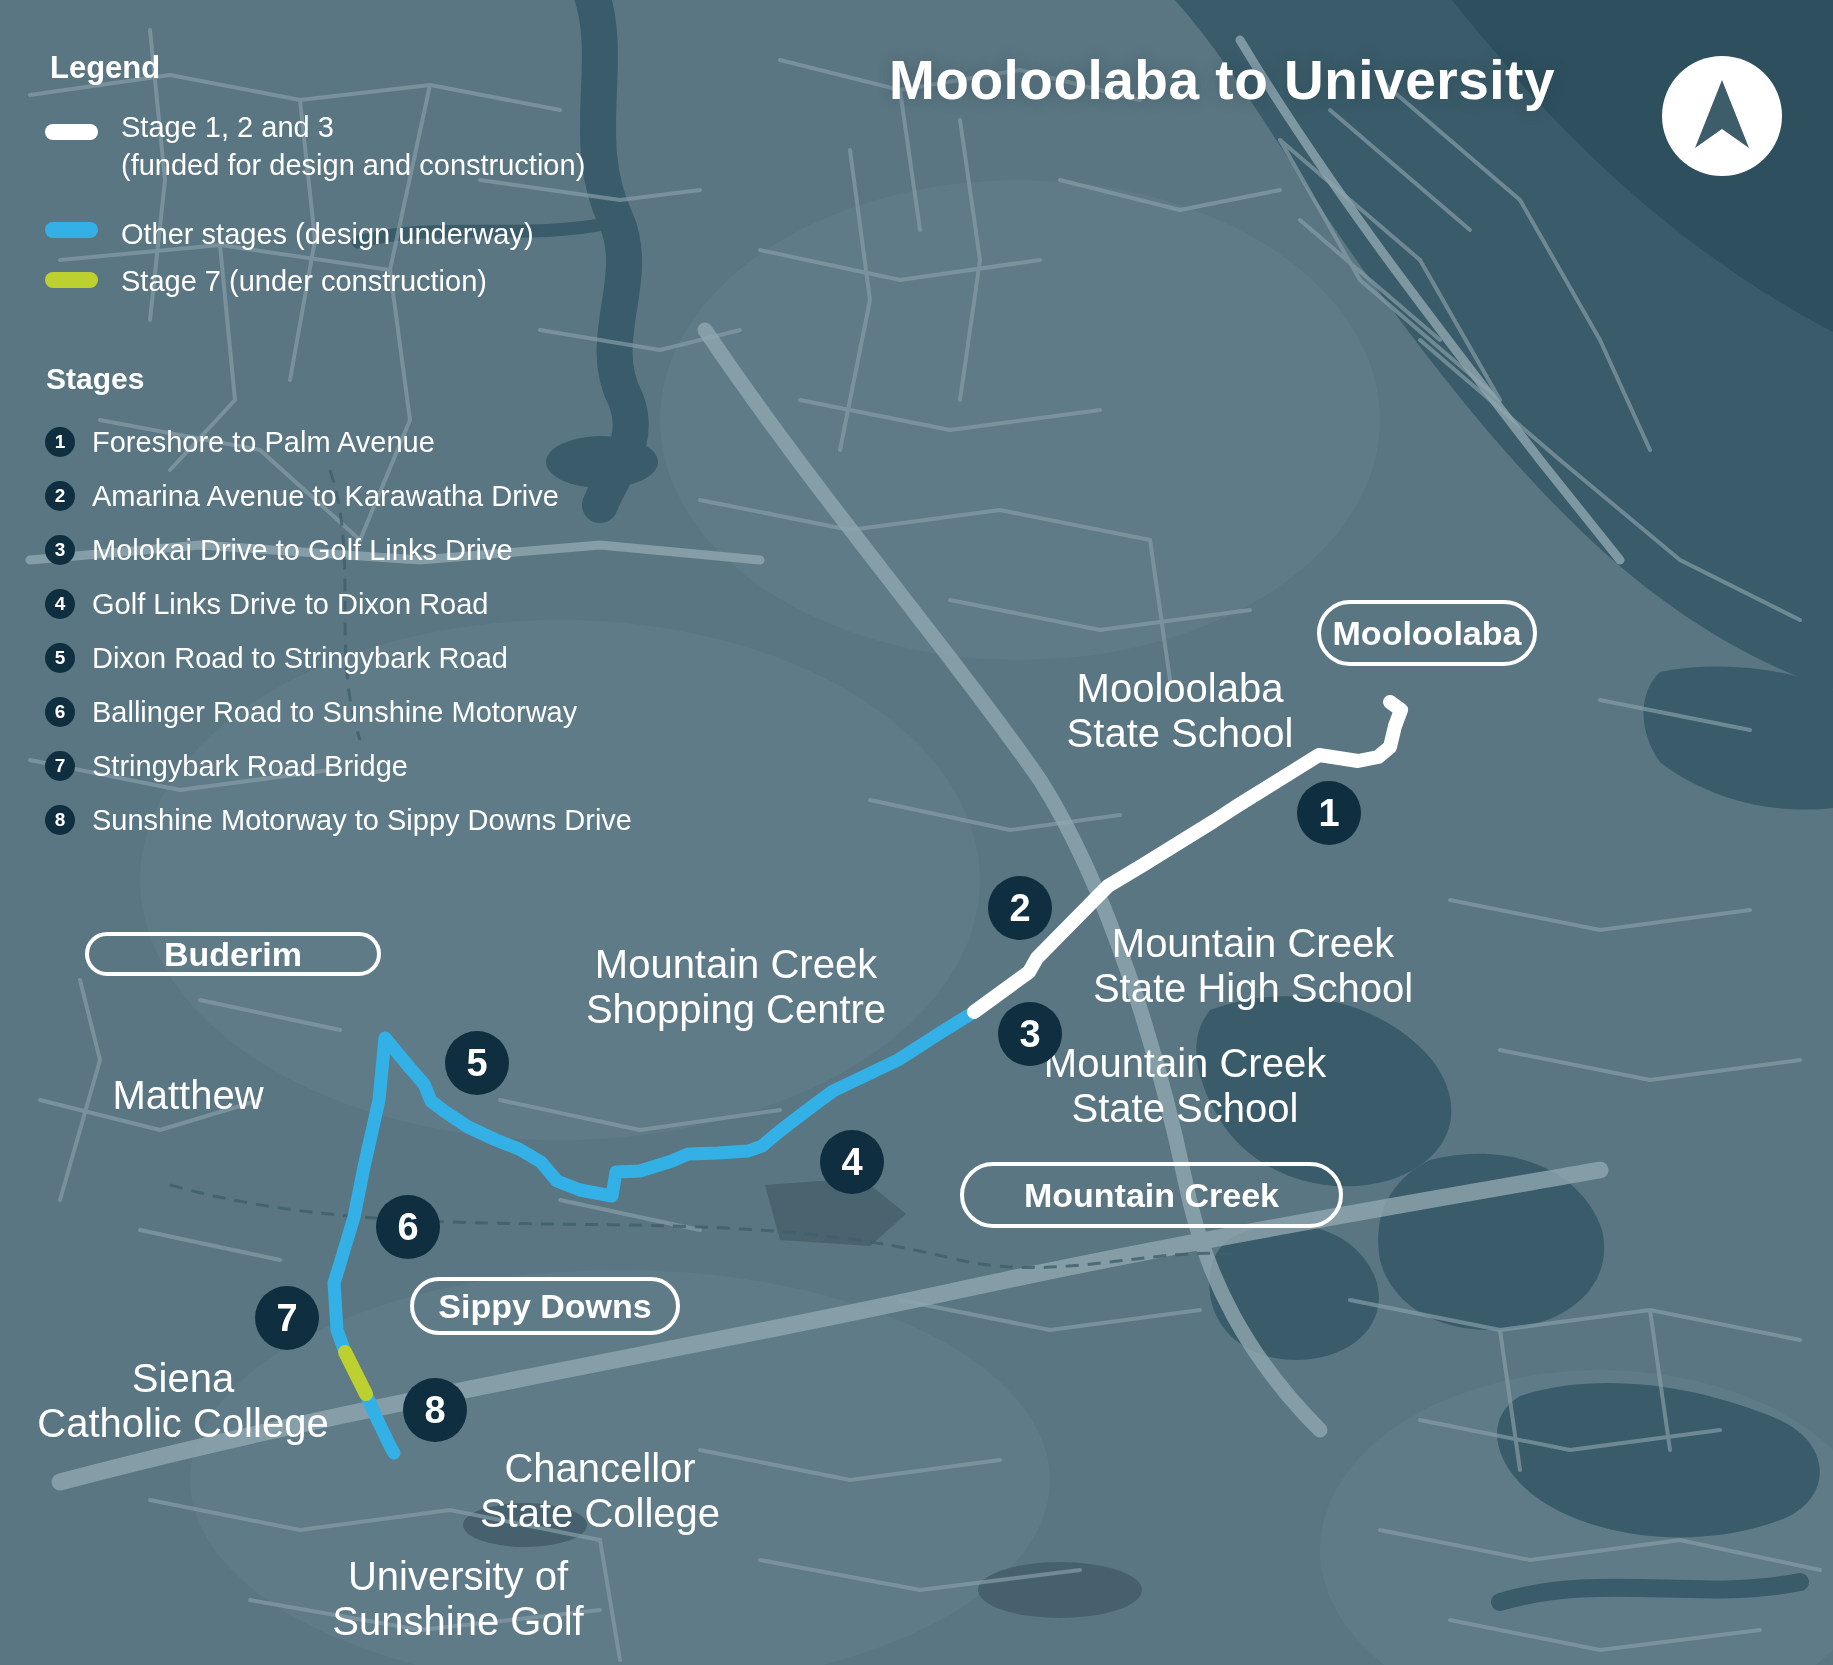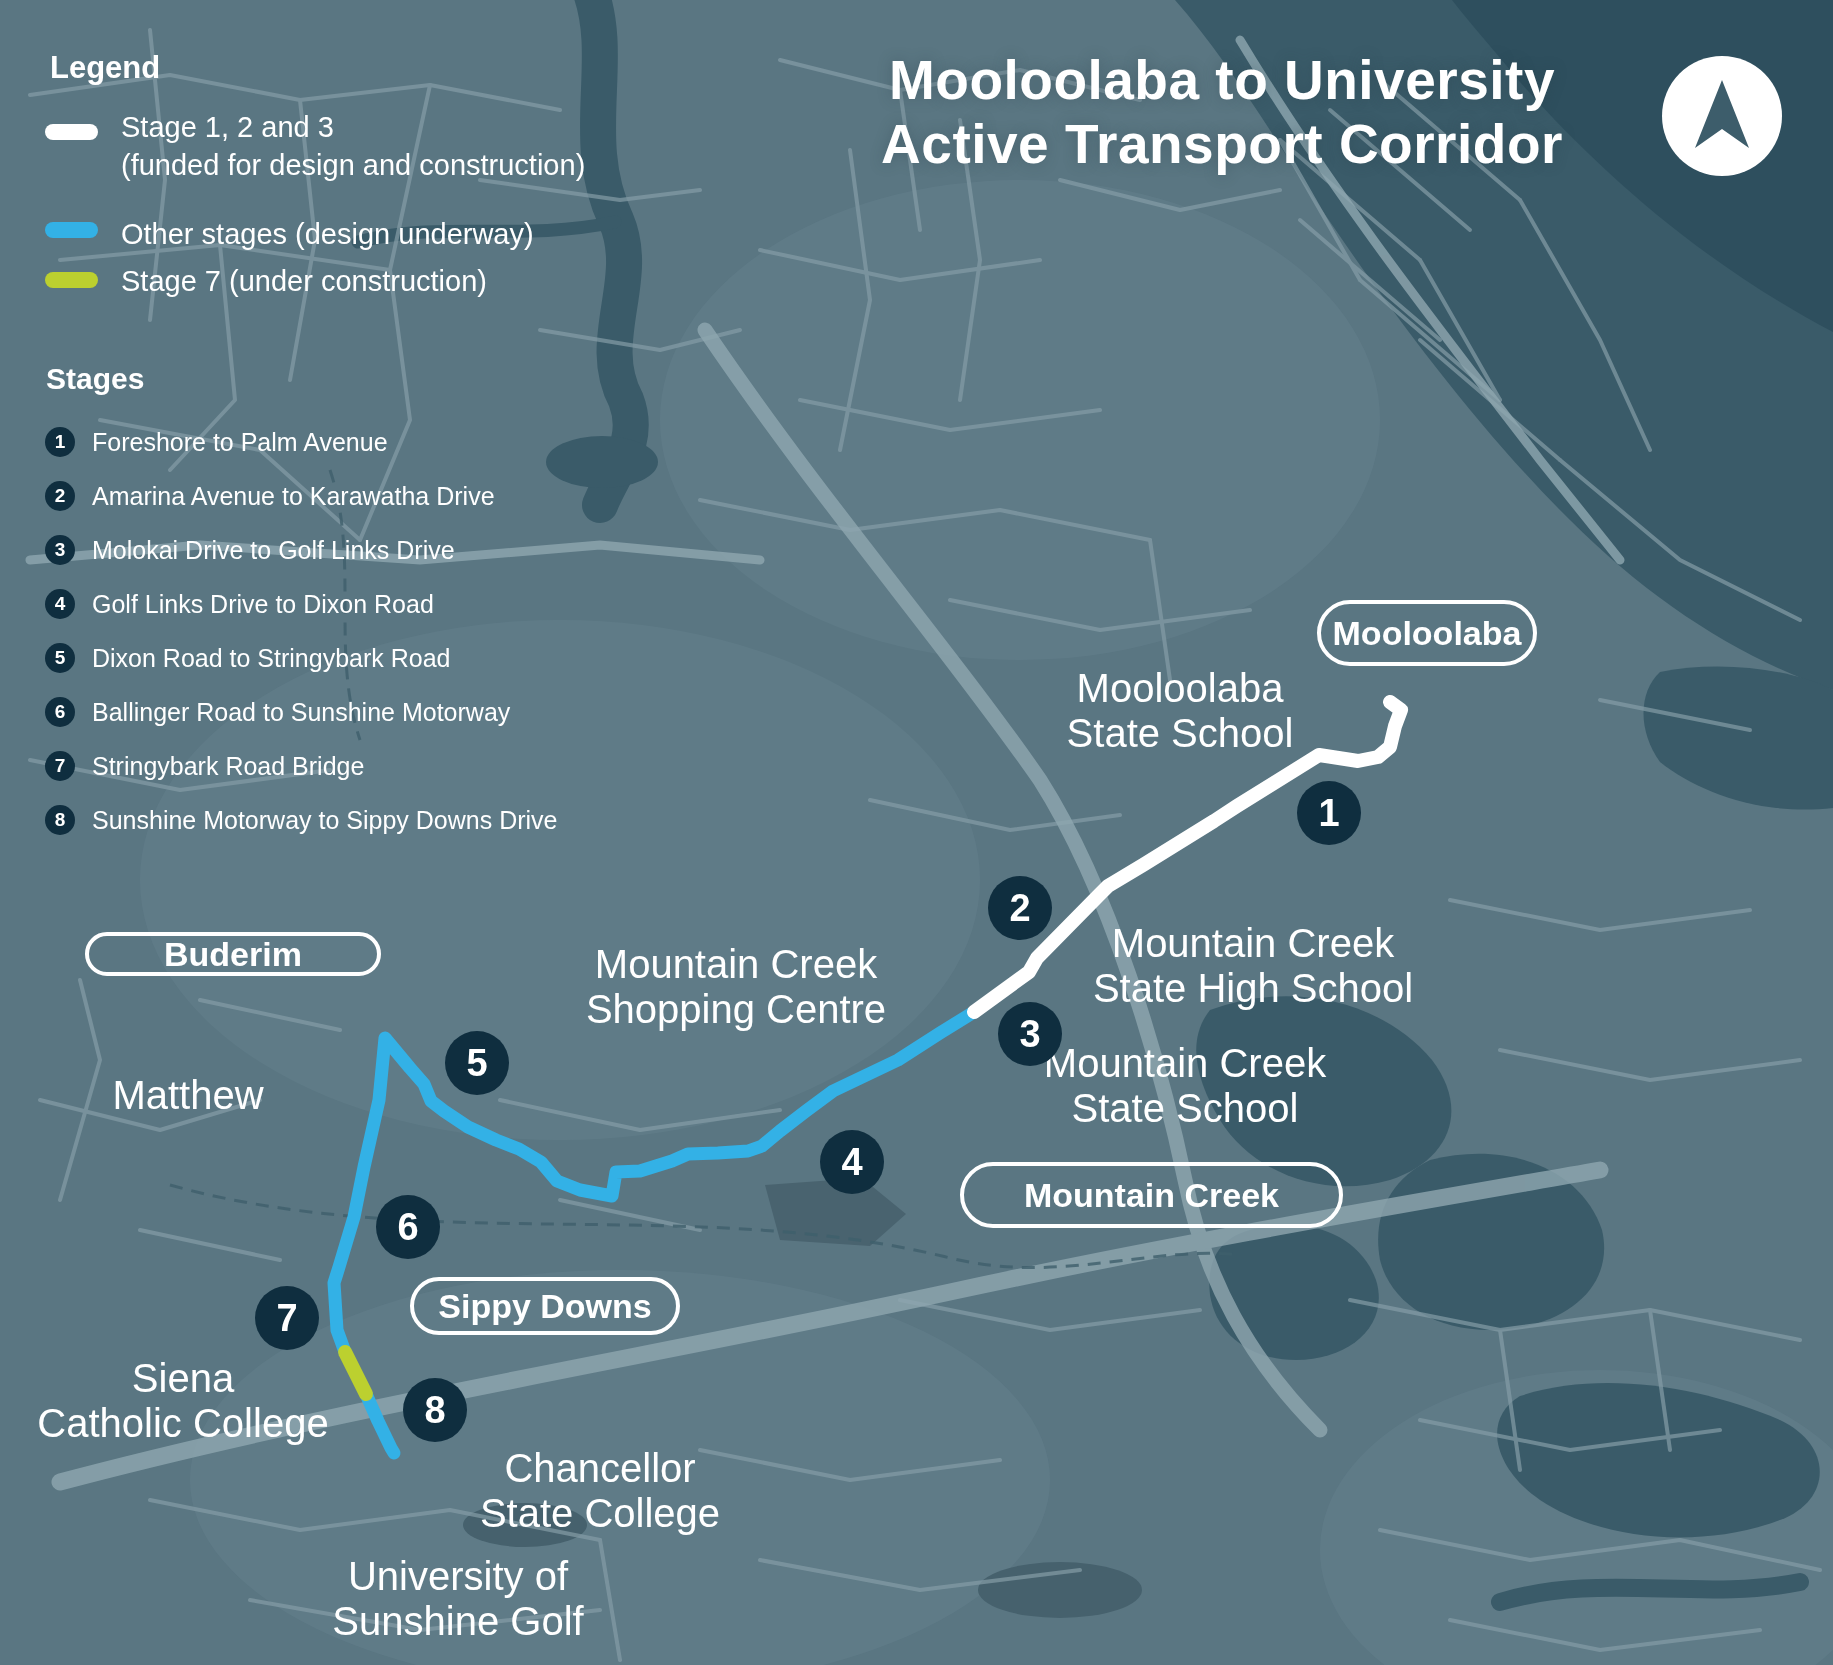--- a/index.html
+++ b/index.html
@@ -28,21 +28,21 @@
 
   
   .stages-heading{position:absolute;left:46px;top:362px;font-weight:700;font-size:30px;}
   .stages-list{position:absolute;left:45px;top:427px;display:flex;flex-direction:column;gap:24px;}
   .stage-row{display:flex;align-items:center;height:30px;white-space:nowrap;}
   .stage-num{
     flex:0 0 30px;width:30px;height:30px;border-radius:50%;
     background:var(--c-navy,#0f2e3f);display:flex;align-items:center;justify-content:center;
     font-weight:700;font-size:19px;
   }
-  .stage-label{margin-left:17px;font-size:25px;}
+  .stage-label{margin-left:17px;font-size:29px;}
 
   
   .pill{
     position:absolute;border:4px solid #fff;border-radius:999px;
     display:flex;align-items:center;justify-content:center;
     font-weight:700;font-size:34px;white-space:nowrap;box-sizing:border-box;
   }
 
   
   .map-label{
@@ -160,21 +160,20 @@
     <g fill="none" stroke-linecap="round" stroke-linejoin="round">
       <path stroke="var(--c-route-blue,#33b1e6)" stroke-width="13" d="M974,1012 L940,1033 L898,1060 L833,1091 L806,1111 L780,1131 L762,1146 L748,1151 L718,1153 L688,1154 L672,1161 L640,1171 L616,1172 L612,1196 L580,1190 L557,1181 L541,1162 L519,1149 L496,1140 L468,1127 L444,1111 L431,1101 L424,1084 L410,1068 L385,1038 L379,1100 L364,1167 L354,1217 L339,1267 L334,1283 L337,1330 L345,1352"></path>
       <path stroke="var(--c-route-blue,#33b1e6)" stroke-width="13" d="M366,1394 L378,1421 L391,1448 L394,1453"></path>
       <path stroke="var(--c-route-green,#bcd02f)" stroke-width="14" d="M345,1352 L366,1394"></path>
       <path stroke="var(--c-route-white,#ffffff)" stroke-width="14" d="M1390,702 L1401,710 L1395,726 L1390,747 L1378,757 L1358,761 L1319,755 L1237,806 L1214,821 L1143,865 L1108,886 L1100,894 L1037,958 L1029,972 L974,1012"></path>
     </g>
   </svg>
 
   <div class="title">
     <div>Mooloolaba to University</div>
-    <div>Active Transport Corridor</div>
   </div>
 
   <div class="north">
     <svg width="124" height="124" viewBox="-62 -62 124 124">
       <circle cx="0" cy="0" r="60" fill="#ffffff"></circle>
       <path d="M0,-36 L27,32 L0,13 L-27,32 Z" fill="#3d5d6b"></path>
     </svg>
   </div>
 
   <div>

